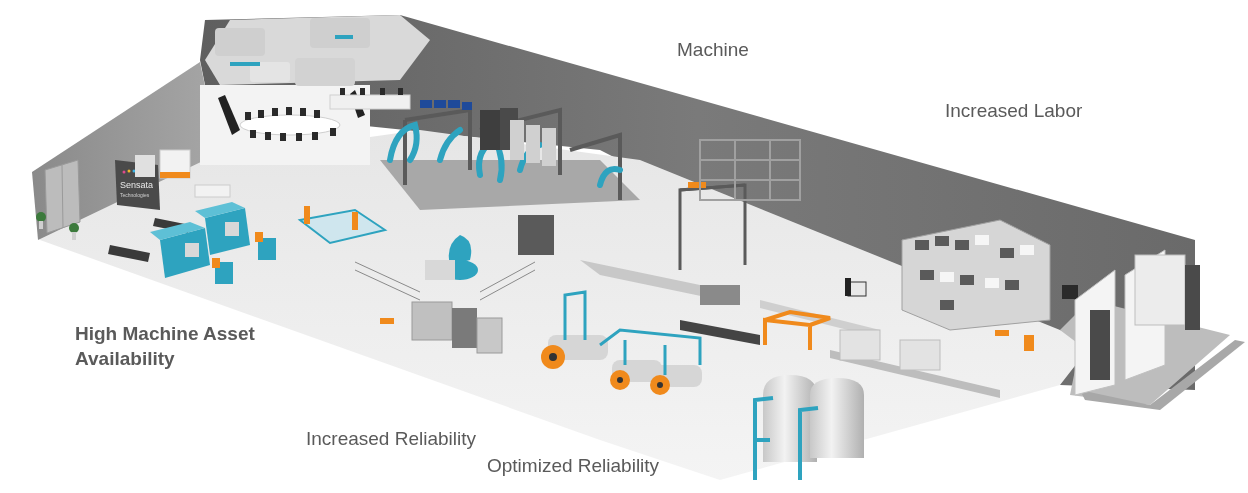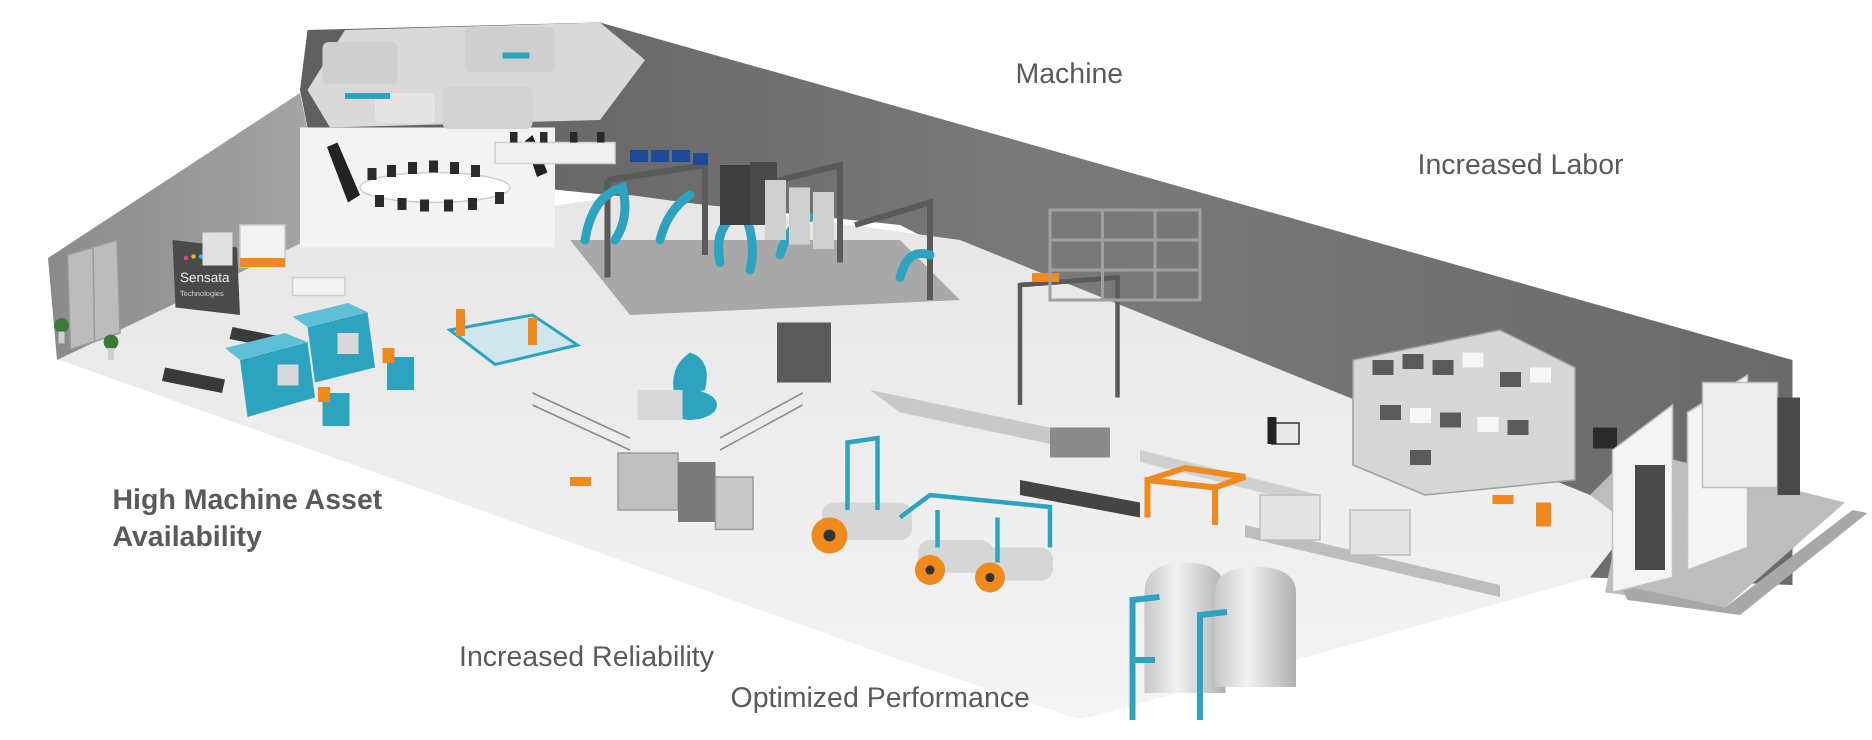--- a/index.html
+++ b/index.html
@@ -299,14 +299,14 @@
   <span>Increased Labor</span>
 </div>
 <div class="label" style="left:75px; top:321px;font-weight:bold;">
   <span>High Machine Asset</span>
   <span>Availability</span>
 </div>
 <div class="label" style="left:306px; top:388px;margin-top:38px;">
   <span>Increased Reliability</span>
 </div>
 <div class="label" style="left:487px; top:453px;">
-  <span>Optimized Performance</span>
+  <span>Optimized Reliability</span>
 </div>
 
 </body></html>

